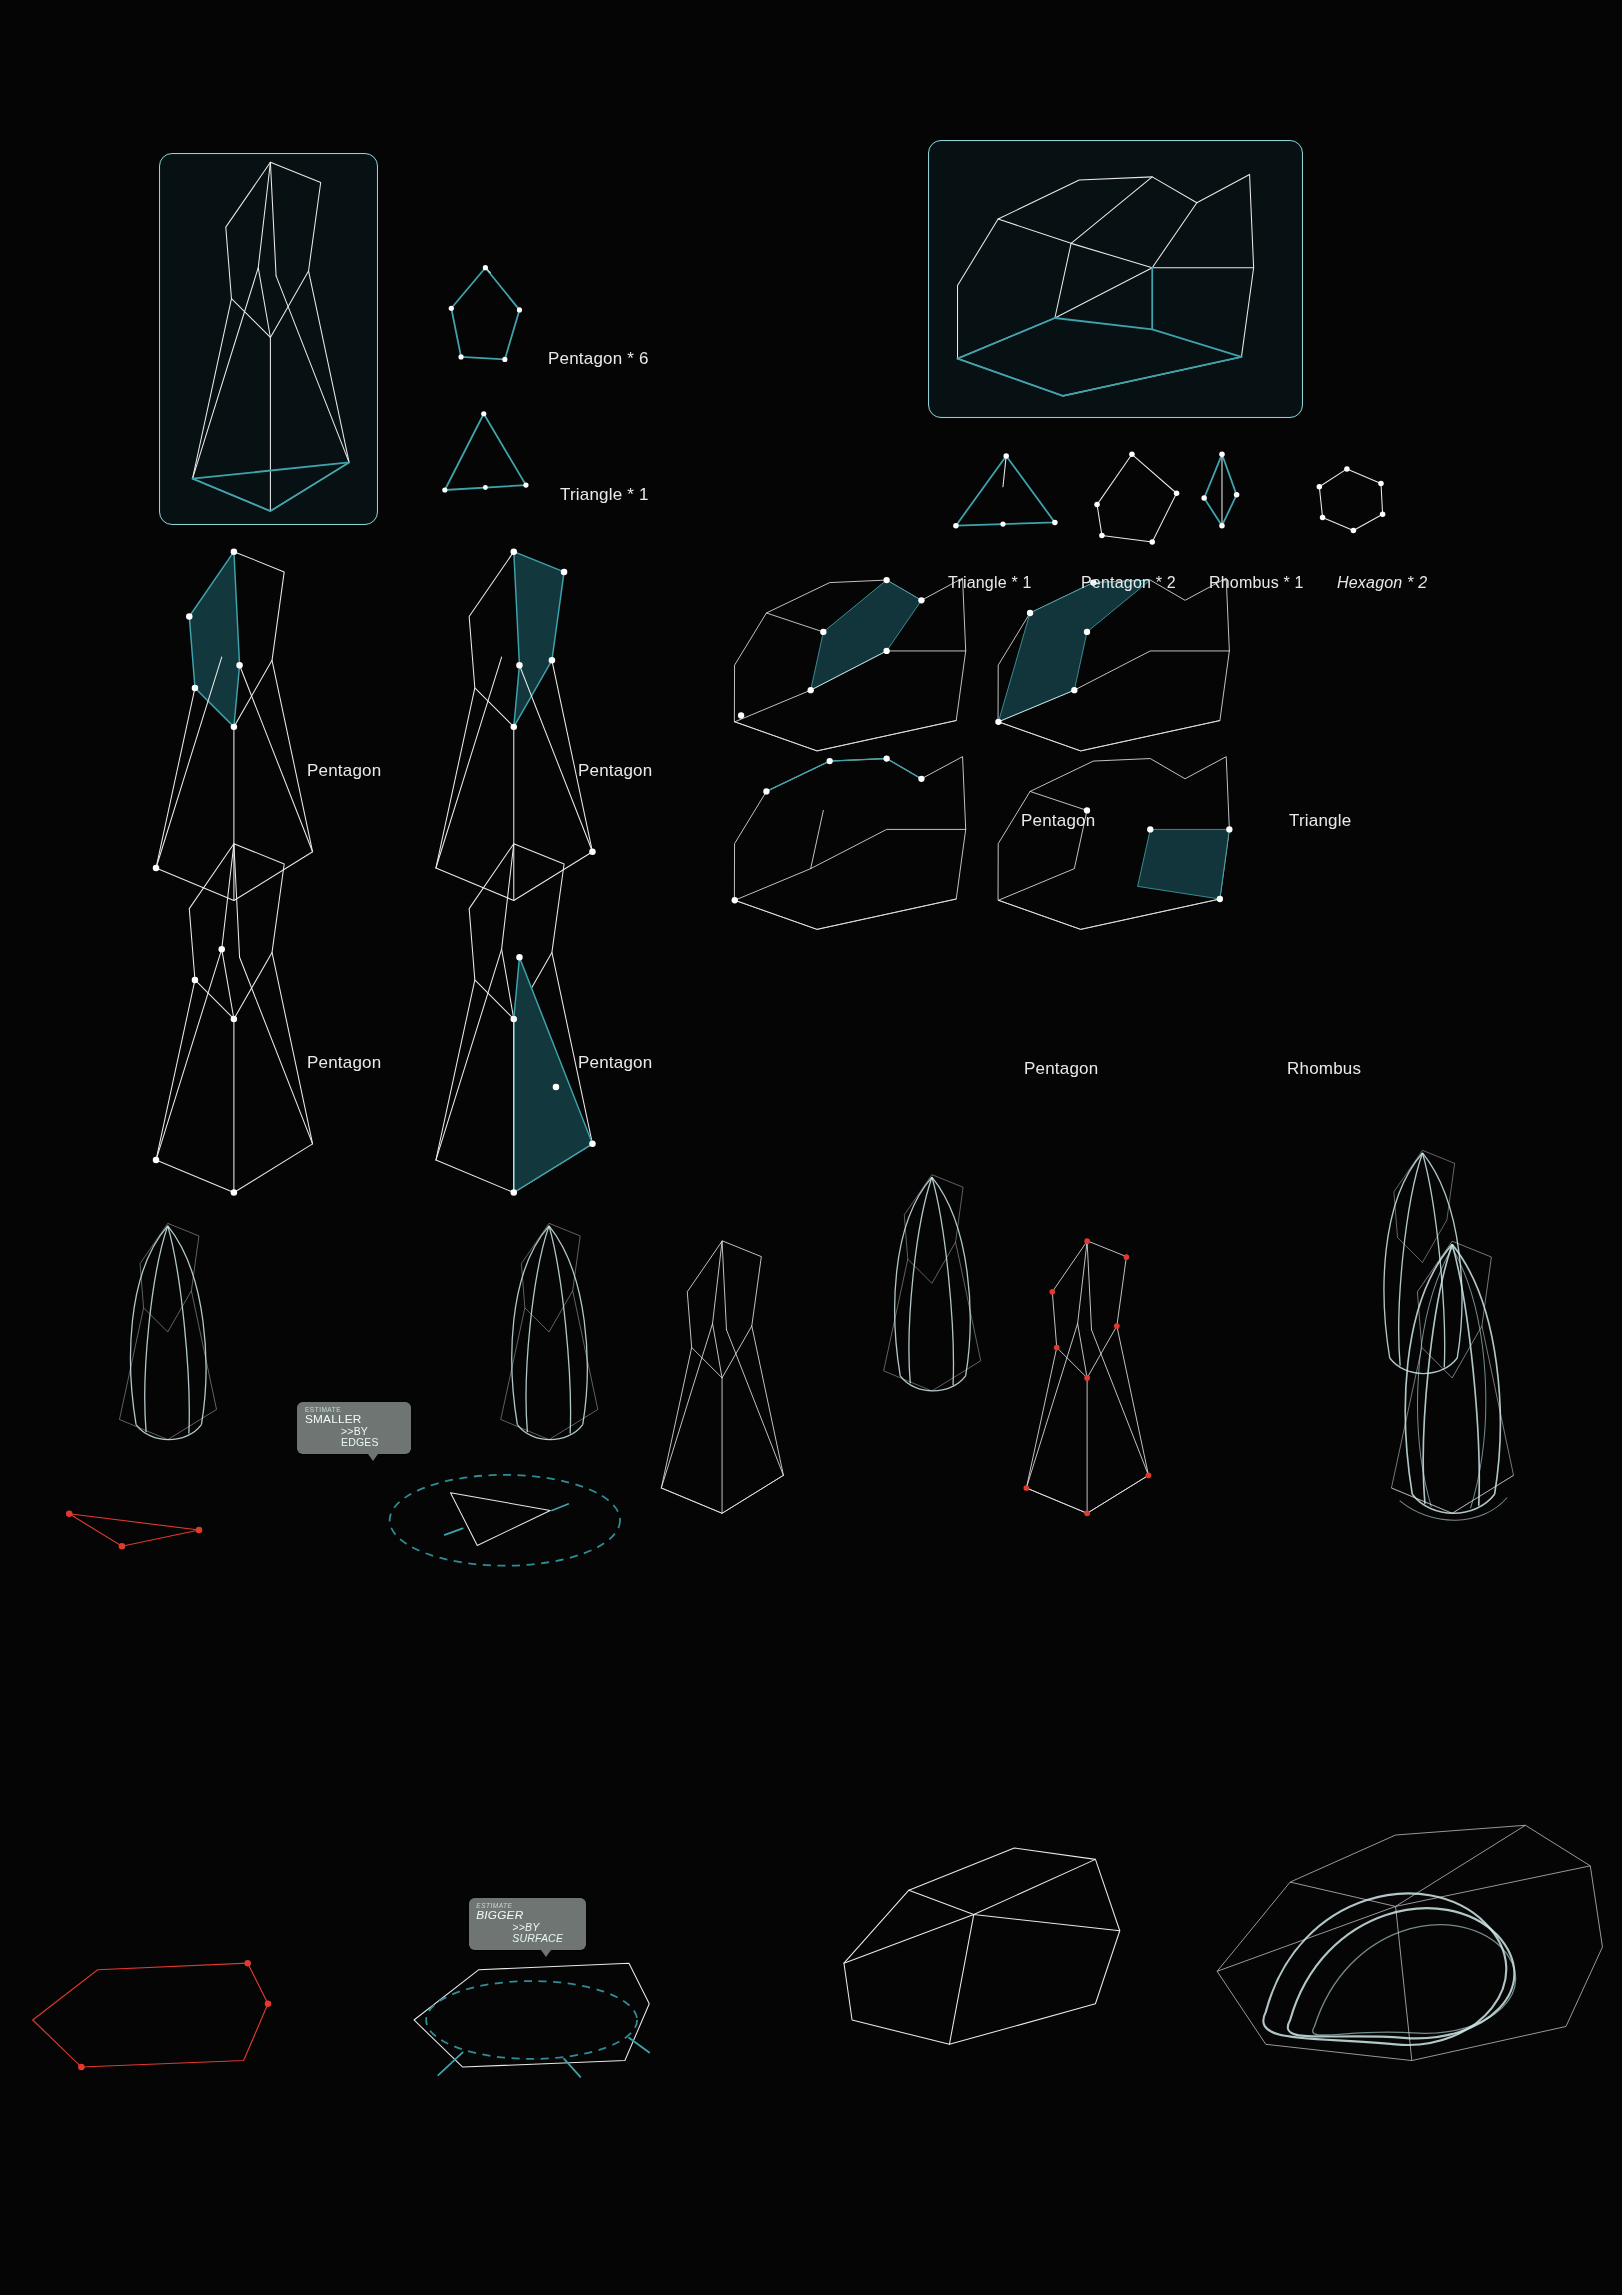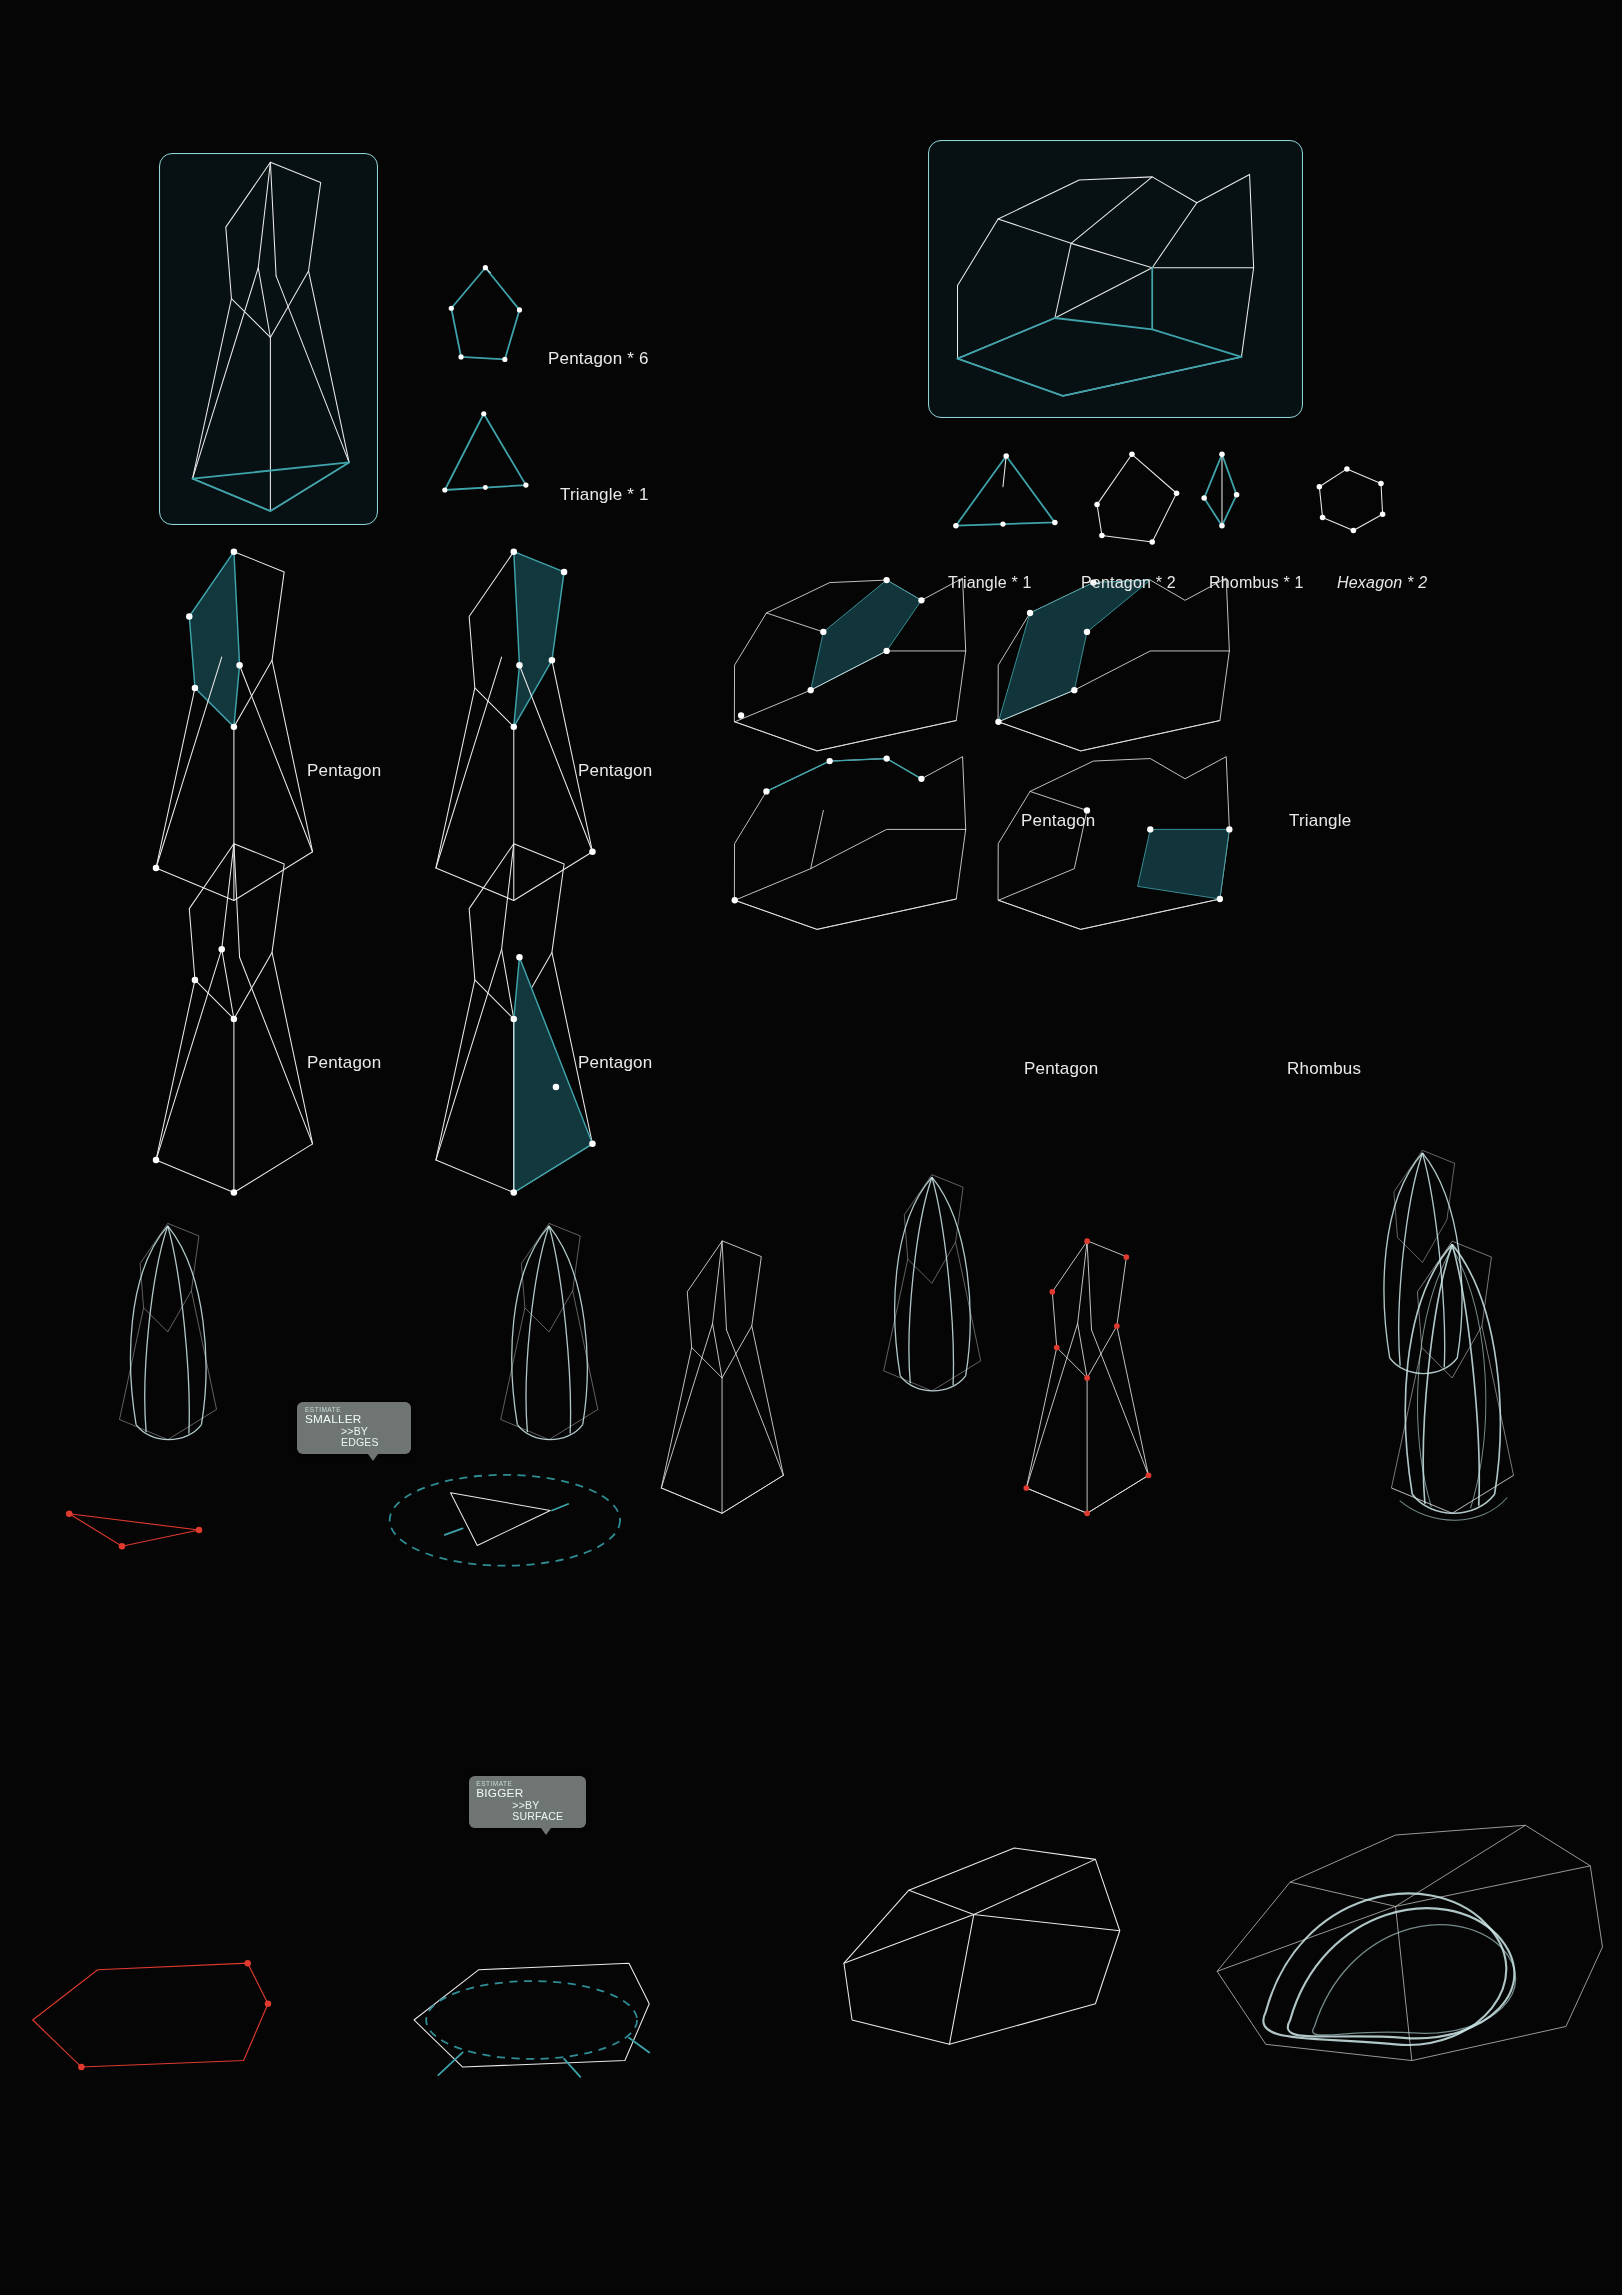--- a/index.html
+++ b/index.html
@@ -432,21 +432,21 @@
   <div class="lbl" style="left:1024px; top:1059px;">Pentagon</div>
   <div class="lbl" style="left:1287px; top:1059px;">Rhombus</div>
 
   <div class="callout" style="left:297px; top:1402px; width:99px;padding-left:8px;">
     <div class="c-top">ESTIMATE</div>
     <div class="c-main">SMALLER</div>
     <div class="c-sub">&gt;&gt;BY EDGES</div>
     <div class="tail"></div>
   </div>
 
-  <div class="callout" style="left:469px; top:1776px; width:102px;">
+  <div class="callout" style="left:469px; top:1898px; width:102px;font-style:italic;">
     <div class="c-top">ESTIMATE</div>
     <div class="c-main">BIGGER</div>
     <div class="c-sub">&gt;&gt;BY SURFACE</div>
     <div class="tail"></div>
   </div>
 
 </div>
 
 
 </body></html>

